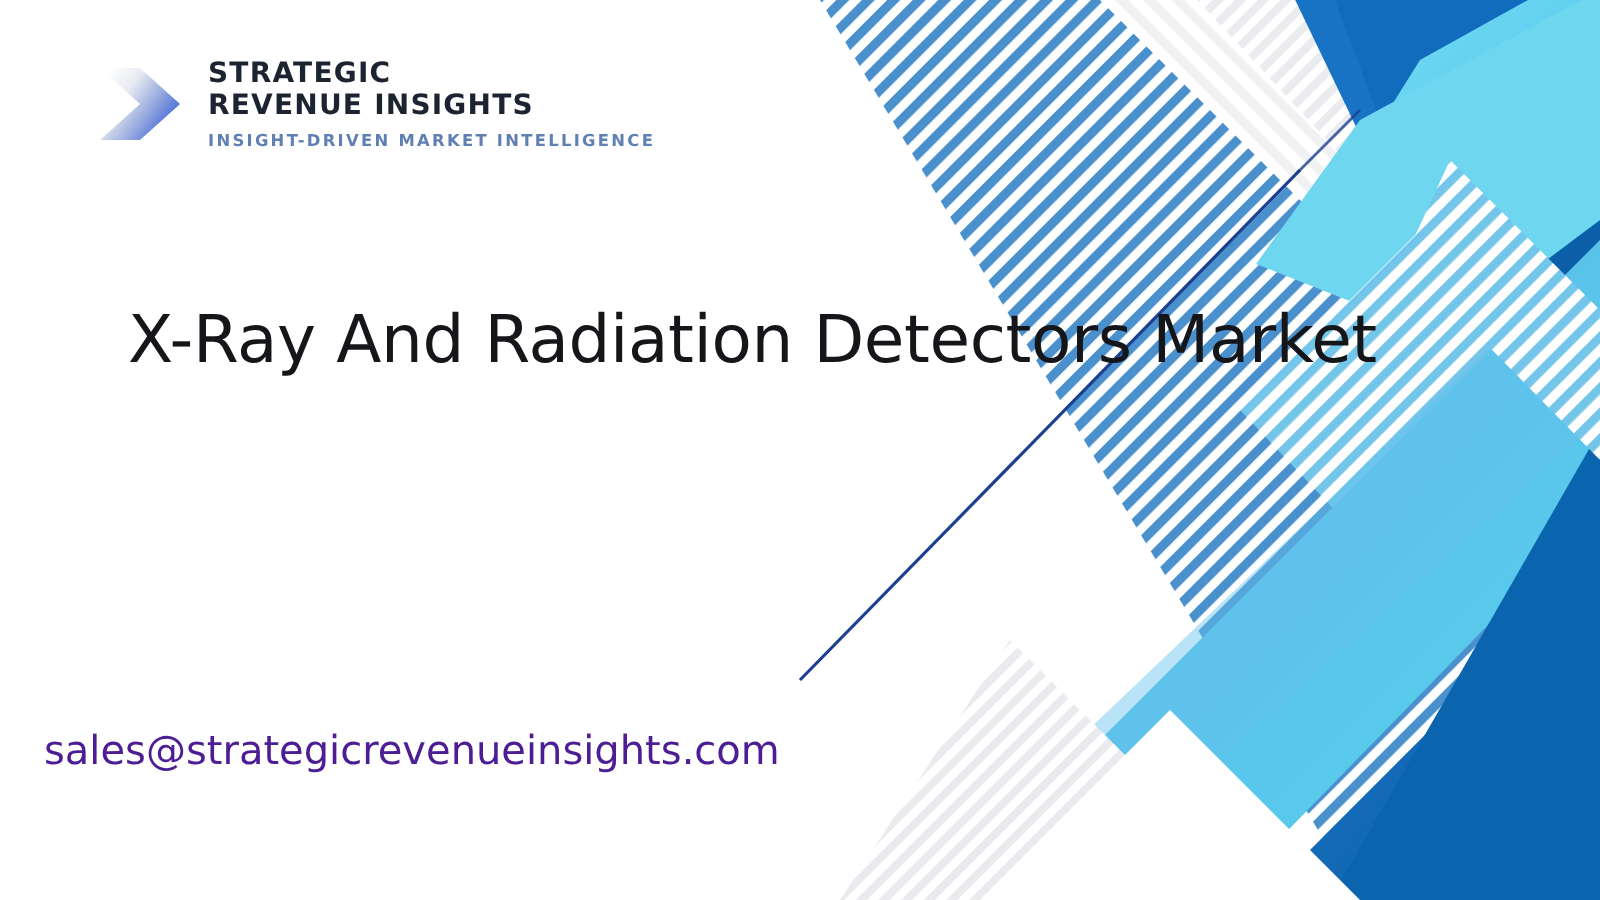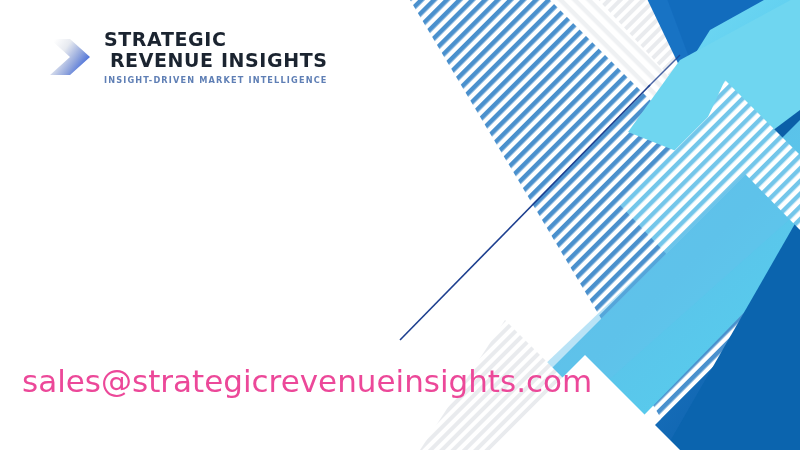--- a/index.html
+++ b/index.html
@@ -45,25 +45,25 @@
     flex: 0 0 auto;
   }
   .logo-text {
     display: flex;
     flex-direction: column;
     line-height: 1;
   }
   .logo-line1, .logo-line2 {
     font-family: "DejaVu Sans", sans-serif;
     font-weight: bold;
-    font-size: 19px;
+    font-size: 14px;
     letter-spacing: 0.6px;
     color: #1b2430;
   }
-  .logo-line2 { margin-top: 2px; text-align: right; }
+  .logo-line2 { margin-top: 2px; }
   .logo-tag {
     margin-top: 6px;
     font-family: "DejaVu Sans", sans-serif;
     font-size: 8.2px;
     letter-spacing: 1.15px;
     color: #5f7fb5;
     font-weight: bold;
   }
 
   
@@ -78,23 +78,23 @@
     letter-spacing: -0.2px;
     white-space: nowrap;
   }
 
   
   .email {
     position: absolute;
     left: 22px;
     top: 363px;
     font-family: "DejaVu Sans", sans-serif;
-    font-size: 31px;
+    font-size: 20px;
     font-weight: normal;
-    color: #ec4899;
+    color: #4c1d95;
     white-space: nowrap;
   }
 </style>
 </head>
 <body>
 
 <div class="slide">
 
   <div class="deco">
     <svg width="420" height="450" viewBox="0 0 420 450" xmlns="http://www.w3.org/2000/svg">
@@ -193,16 +193,17 @@
         <path d="M2 3 L22 3 L42 21 L22 39 L2 39 L22 21 Z" fill="url(#chevGrad)"></path>
       </svg>
     </span>
     <span class="logo-text">
       <span class="logo-line1">STRATEGIC</span>
       <span class="logo-line2">REVENUE INSIGHTS</span>
       <span class="logo-tag">INSIGHT-DRIVEN MARKET INTELLIGENCE</span>
     </span>
   </div>
 
+  <div class="title">X-Ray And Radiation Detectors Market</div>
 
   <div class="email">sales@strategicrevenueinsights.com</div>
 
 </div>
 
 </body></html>

